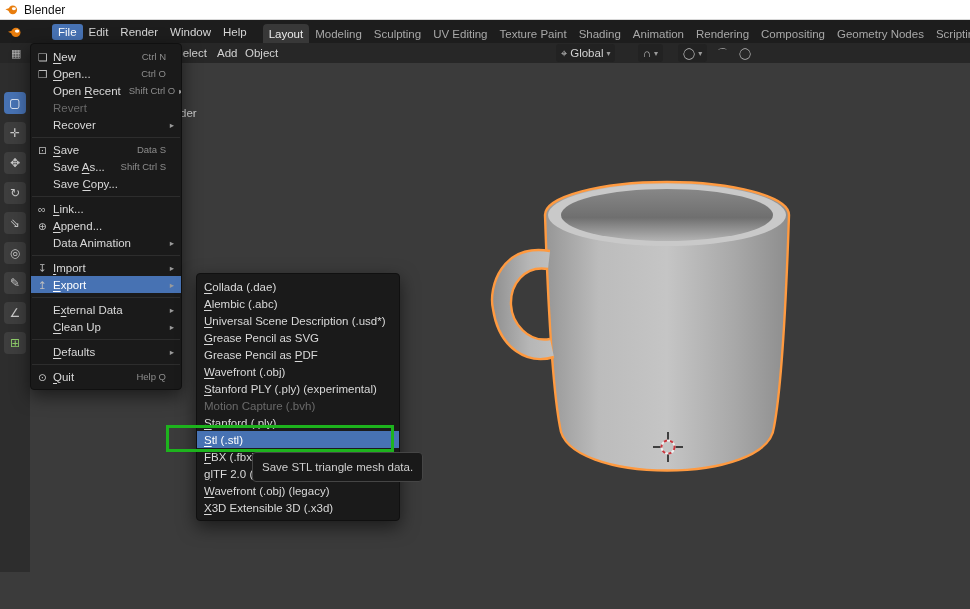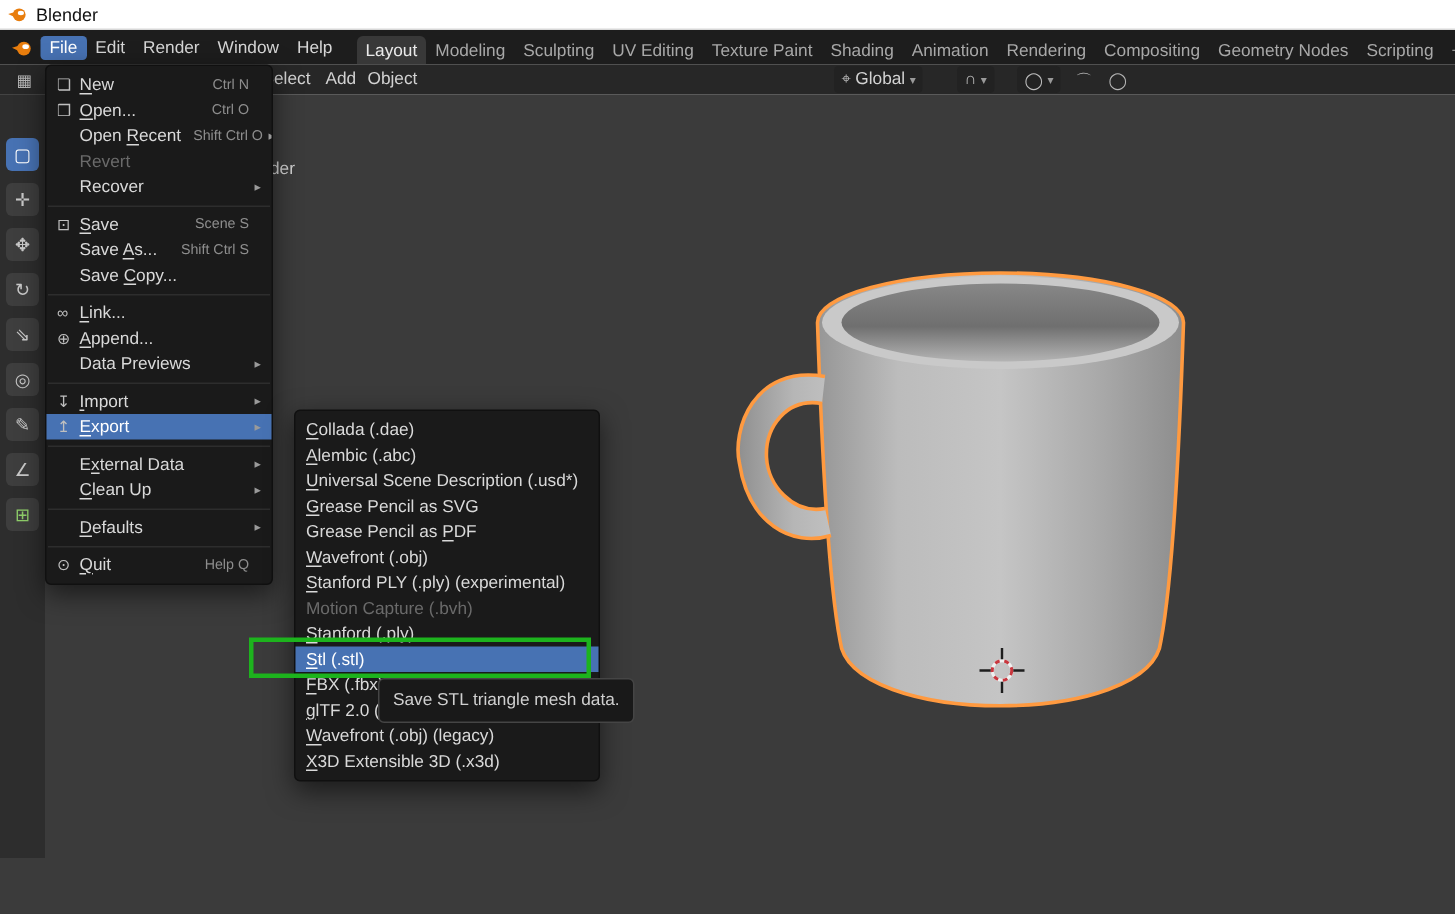--- a/index.html
+++ b/index.html
@@ -7,21 +7,21 @@
          font-family:"Liberation Sans","DejaVu Sans",sans-serif;}
   
   .titlebar{position:absolute;left:0;top:0;width:100%;height:20px;background:#ffffff;
             display:flex;align-items:center;gap:6px;padding-left:5px;box-sizing:border-box;
             color:#111;font-size:12px;border-bottom:1px solid #d8d8d8;z-index:6;}
   
   .topbar{position:absolute;left:0;top:20px;width:100%;height:23px;background:#1d1d1d;
           display:flex;align-items:center;box-sizing:border-box;z-index:6;overflow:hidden;}
   .blogo{display:flex;align-items:center;margin:0 5px 0 7px;}
   .tmenu{padding:2px 6px;font-size:11.5px;color:#d6d6d6;border-radius:3px;white-space:nowrap;}
-  .tmenu.active{background:#4772b3;color:#fff;}
+  .tmenu.active{background:#4772b3;color:#fff;margin-left:25px;}
   .tabs{display:flex;align-items:flex-end;height:100%;margin-left:10px;overflow:hidden;}
   .tab{padding:4px 6px 3px;font-size:11.5px;color:#a8a8a8;white-space:nowrap;}
   .tab.active{background:#383838;color:#eaeaea;border-radius:4px 4px 0 0;}
   .tab.add{color:#8f8f8f;}
   
   .vheader{position:absolute;left:0;top:43px;width:100%;height:20px;background:#272727;z-index:5;}
   .vheader>*{position:absolute;top:0;height:20px;display:flex;align-items:center;}
   .hmenu{font-size:11.5px;color:#d2d2d2;padding:0 3px;}
   .hpill{gap:3px;font-size:11.5px;color:#d2d2d2;background:#222;border-radius:3px;
          padding:0 5px;height:18px !important;top:1px !important;}
@@ -211,21 +211,21 @@
       <div class="mi">
         <span class="mi-icon"></span>
         <span class="mi-label">Recover</span>
         <span class="mi-short"></span>
         <span class="mi-sub">▸</span>
       </div>
       <div class="msep"></div>
       <div class="mi">
         <span class="mi-icon">⊡</span>
         <span class="mi-label"><span class="u">S</span>ave</span>
-        <span class="mi-short">Scene S</span>
+        <span class="mi-short">Data S</span>
         <span class="mi-sub"></span>
       </div>
       <div class="mi">
         <span class="mi-icon"></span>
         <span class="mi-label">Save <span class="u">A</span>s...</span>
         <span class="mi-short">Shift Ctrl S</span>
         <span class="mi-sub"></span>
       </div>
       <div class="mi">
         <span class="mi-icon"></span>
@@ -241,21 +241,21 @@
         <span class="mi-sub"></span>
       </div>
       <div class="mi">
         <span class="mi-icon">⊕</span>
         <span class="mi-label"><span class="u">A</span>ppend...</span>
         <span class="mi-short"></span>
         <span class="mi-sub"></span>
       </div>
       <div class="mi">
         <span class="mi-icon"></span>
-        <span class="mi-label">Data Previews</span>
+        <span class="mi-label">Data Animation</span>
         <span class="mi-short"></span>
         <span class="mi-sub">▸</span>
       </div>
       <div class="msep"></div>
       <div class="mi">
         <span class="mi-icon">↧</span>
         <span class="mi-label"><span class="u">I</span>mport</span>
         <span class="mi-short"></span>
         <span class="mi-sub">▸</span>
       </div>

